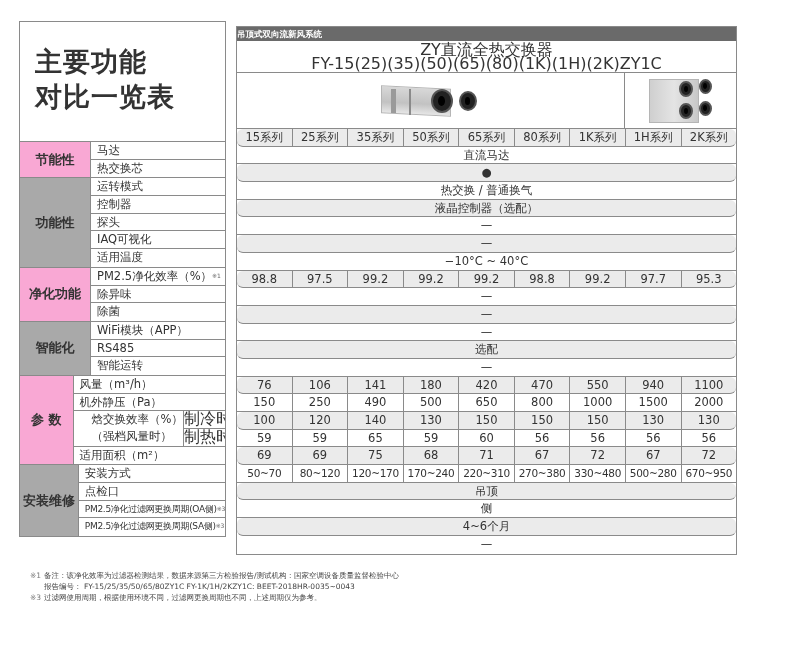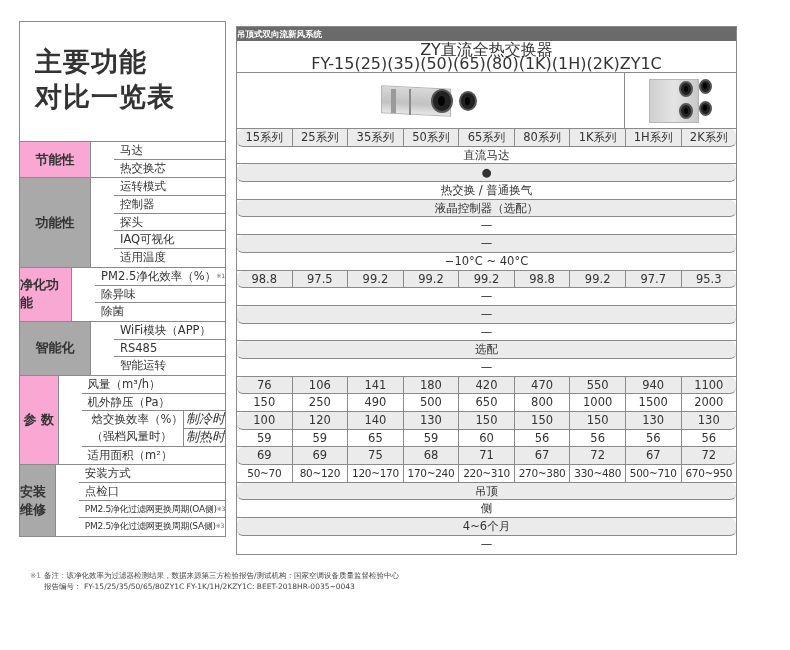--- a/index.html
+++ b/index.html
@@ -9,28 +9,28 @@
   
   .left { position: absolute; left: 19px; top: 21px; width: 207px; border: 1px solid #8a8a8a; background: #fff; }
   .title-box { height: 120px; border-bottom: 1px solid #8a8a8a; padding: 22px 0 0 15px; }
   .title-line { font-size: 27px; line-height: 35px; color: #333; letter-spacing: 1px; font-weight: bold; }
   .cat-group { display: flex; border-bottom: 1px solid #8a8a8a; }
   .cat-group:last-child { border-bottom: none; }
   .cat { width: 71px; display: flex; align-items: center; justify-content: center; font-weight: bold; font-size: 13px; color: #333; border-right: 1px solid #8a8a8a; }
   .cat.light { background: #f9a8d4; }
   .cat.dark { background: #a9a9a9; }
   .labels { flex: 1; }
-  .lab { height: 17.7px; border-bottom: 1px solid #8a8a8a; font-size: 11.5px; line-height: 16.7px; padding-left: 6px; color: #333; white-space: nowrap; overflow: hidden; margin-left: 23px; }
+  .lab { height: 17.7px; border-bottom: 1px solid #8a8a8a; font-size: 11.5px; line-height: 16.7px; padding-left: 6px; color: #333; white-space: nowrap; overflow: hidden; }
   .lab:last-child { border-bottom: none; }
   .lab sup { font-size: 6px; vertical-align: top; color: #666; }
   .lab.small { font-size: 9px; letter-spacing: -0.3px; }
-  .lab.split { display: flex; padding-left: 4px; height: 35.4px; }
+  .lab.split { display: flex; padding-left: 12px; height: 35.4px; }
   .split-left { flex: 1; padding-left: 6px; font-size: 11.5px; line-height: 16.7px; border-right: 1px solid #8a8a8a; }
   .split-right { width: 41px; }
-  .split-right div { height: 17.7px; font-size: 13px; line-height: 16.7px; text-align: right; border-bottom: 1px solid #8a8a8a; font-style: italic; }
+  .split-right div { height: 17.7px; font-size: 16px; line-height: 16.7px; text-align: left; border-bottom: 1px solid #8a8a8a; }
   .split-right div:last-child { border-bottom: none; }
 
   
   .right { position: absolute; left: 236px; top: 26px; width: 501px; border: 1px solid #8a8a8a; }
   .hdr-dark { height: 14px; background: #6a6a6a; color: #fff; font-size: 8.5px; line-height: 14px; text-align: left; font-weight: bold; }
   .hdr-title { height: 32px; border-bottom: 1px solid #8a8a8a; text-align: center; font-size: 16px; line-height: 14px; padding-top: 2px; color: #333; }
   .hdr-img { height: 56px; display: flex; border-bottom: 1px solid #8a8a8a; }
   .img-a { flex: 7; display: flex; align-items: center; justify-content: center; border-right: 1px solid #8a8a8a; }
   .img-b { flex: 2; display: flex; align-items: center; justify-content: center; }
   .row { display: flex; height: 17.7px; border-bottom: 1px solid #8a8a8a; font-size: 11.5px; line-height: 16.7px; color: #333; }
@@ -276,34 +276,35 @@
     <div class="cell">72</div>
   </div>
   <div class="row narrow">
     <div class="cell">50~70</div>
     <div class="cell">80~120</div>
     <div class="cell">120~170</div>
     <div class="cell">170~240</div>
     <div class="cell">220~310</div>
     <div class="cell">270~380</div>
     <div class="cell">330~480</div>
-    <div class="cell">500~710</div>
+    <div class="cell">500~280</div>
     <div class="cell">670~950</div>
   </div>
 
   <div class="row g">
       <div class="span">吊顶</div>
     </div>
   <div class="row">
       <div class="span">侧</div>
     </div>
   <div class="row g">
       <div class="span">4~6个月</div>
     </div>
   <div class="row">
       <div class="span">—</div>
     </div>
 </div>
 
 <div class="notes">
   <div><span class="mk">※1</span><span>备注：该净化效率为过滤器检测结果，数据来源第三方检验报告/测试机构：国家空调设备质量监督检验中心</span></div>
   <div class="indent">报告编号： FY-15/25/35/50/65/80ZY1C FY-1K/1H/2KZY1C: BEET-2018HR-0035~0043</div>
+  <div><span class="mk">※3</span><span>过滤网使用周期，根据使用环境不同，过滤网更换周期也不同，上述周期仅为参考。</span></div>
 </div>
 
 </body></html>

